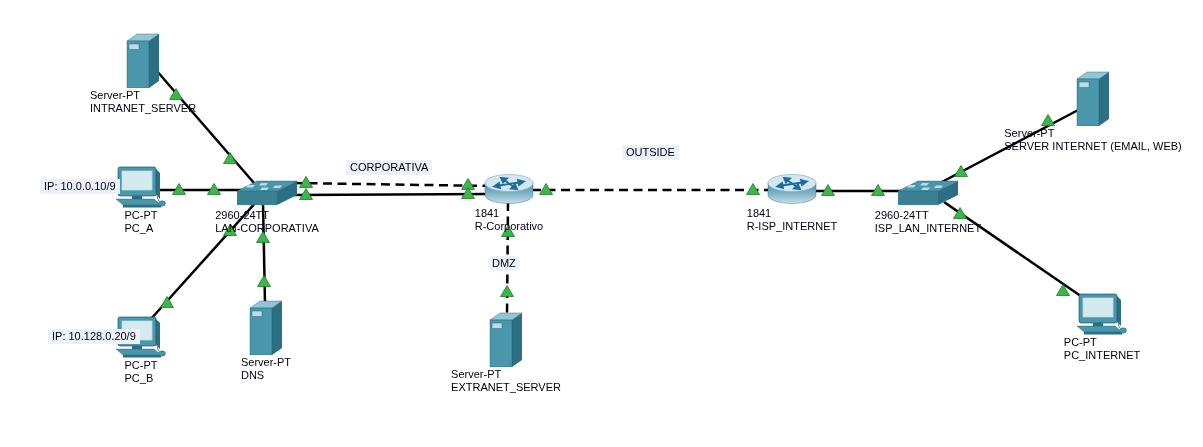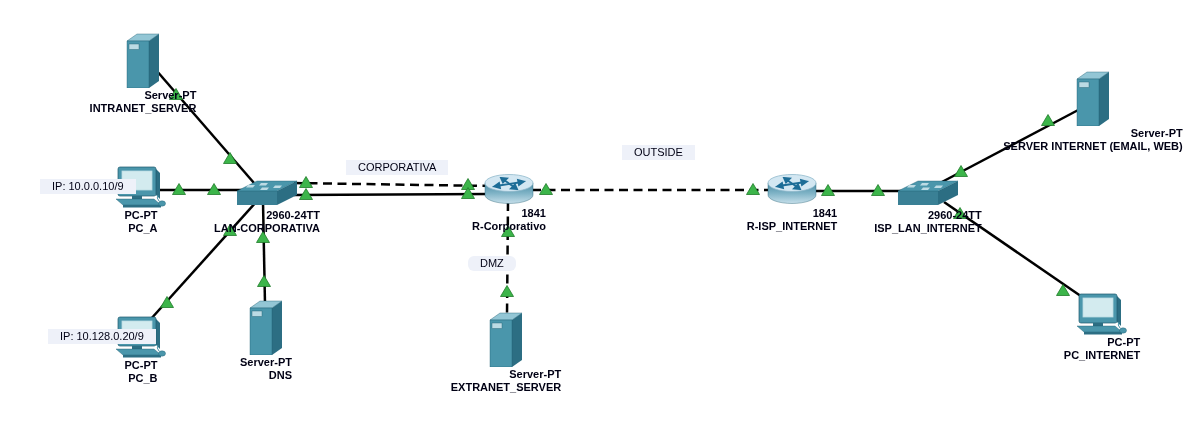--- a/index.html
+++ b/index.html
@@ -13,33 +13,32 @@
   #wires{position:absolute;left:0;top:0;}
   #wires line.solid{stroke:var(--link);stroke-width:2.5;}
   #wires line.dashed{stroke:var(--link);stroke-width:2.5;stroke-dasharray:9 5.5;}
   #wires .status-up{fill:var(--status-up);stroke:var(--status-up-border);stroke-width:0.8;}
   .device{position:absolute;}
   .device .icon{display:block;}
   .dlabel{
     position:absolute;left:50%;top:100%;
     transform:translateX(-50%);
     margin-top:1px;
-    text-align:right;
+    text-align:left;
     font-size:11px;line-height:12.5px;
     color:var(--label-text);
     white-space:nowrap;
-    font-weight:bold;
   }
   .dlabel span{display:block;}
   .note{
     position:absolute;
     font-size:11px;line-height:13px;
     color:var(--label-text);
     background:var(--note-bg);
-    padding:1px 12px;
+    padding:1px 4px;
     white-space:nowrap;
   }
 </style>
 </head>
 <body>
 
 <div id="canvas">
   <svg id="wires" width="1203" height="447">
     <defs>
       <linearGradient id="routerGrad" x1="0" y1="0" x2="0" y2="1">
@@ -270,15 +269,15 @@
           <span>PC-PT</span>
           <span>PC_INTERNET</span>
         </div>
       </div>
     </div>
   <div id="notes">
       <div class="note" style="left: 40px; top: 179px;">IP: 10.0.0.10/9</div>
       <div class="note" style="left: 48px; top: 329px;">IP: 10.128.0.20/9</div>
       <div class="note" style="left: 346px; top: 160px;">CORPORATIVA</div>
       <div class="note" style="left: 622px; top: 145px;">OUTSIDE</div>
-      <div class="note" style="left: 468px; top: 256px; border-radius: 6px;">DMZ</div>
+      <div class="note" style="left: 488px; top: 256px; border-radius: 6px;">DMZ</div>
     </div>
 </div>
 
 </body></html>

